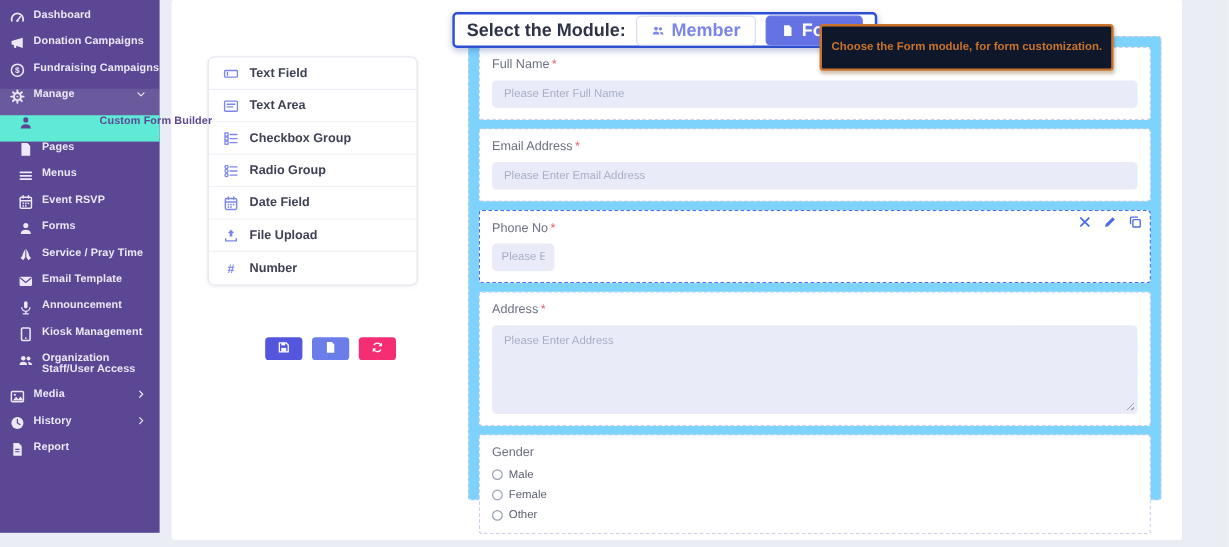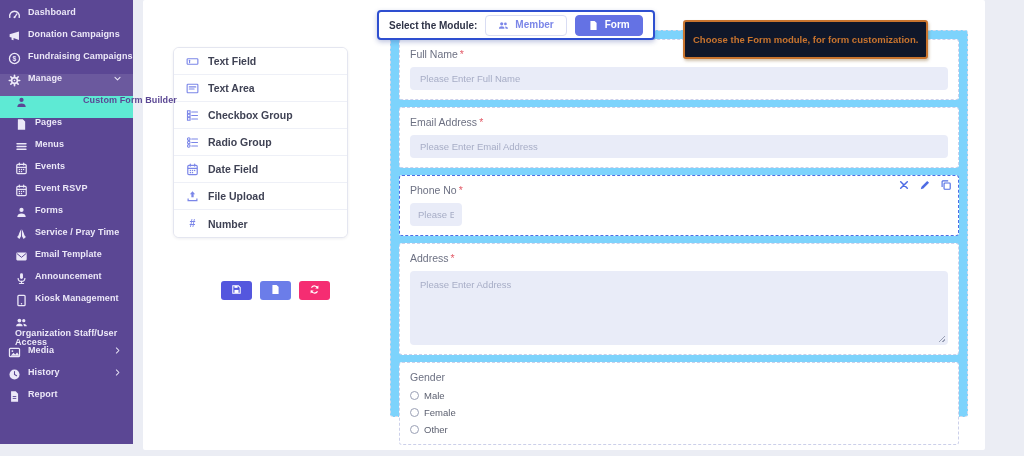--- a/index.html
+++ b/index.html
@@ -13,21 +13,21 @@
   .sidebar {
     position:absolute; left:0; top:0; width:133px; height:444px;
     background:#5b4794; padding-top:8px; z-index:5;
   }
   .sb-item {
     display:flex; align-items:flex-start; height:22px;
     padding:0 4px 0 8px; color:#ece8f8;
     font-size:9px; font-weight:bold; letter-spacing:.1px;
     cursor:pointer; white-space:nowrap;
   }
-  .sb-item.tall { height:30px; white-space:normal;flex-direction:column; }
+  .sb-item.tall { height:30px; white-space:normal; }
   .sb-item .icon { width:13px; height:13px; flex:0 0 13px; margin-right:7px; display:inline-flex; }
   .sb-item .icon svg { width:13px; height:13px; }
   .sb-item.sub { padding-left:15px; }
   .sb-item.light { background:rgba(255,255,255,.10); }
   .sb-item.dark { background:#48337a; margin-left:8px; padding-left:7px; }
   .sb-item.active { background:#5eead4; color:#5b4794;gap:48px; }
   .sb-label { line-height:1.05; }
   .sb-item .chev { margin-left:auto; width:9px; height:9px; flex:0 0 9px; }
   .sb-item .chev svg { width:9px; height:9px; }
   
@@ -36,24 +36,24 @@
     position:absolute; left:10px; top:0; width:842px; height:450px;
     background:#ffffff; border-radius:2px;
   }
   
   .module-bar {
     position:absolute; left:244px; top:10px; height:30px; z-index:3;
     display:flex; align-items:center; gap:8px;
     background:#fff; border:2px solid #2e4fd0; border-radius:4px;
     padding:0 10px; box-shadow:0 2px 5px rgba(40,60,150,.30);
   }
-  .module-label { font-size:10px; font-weight:bold; color:#2f3347; }
+  .module-label { font-size:15px; font-weight:bold; color:#2f3347; }
   .mbtn {
     display:inline-flex; align-items:center; gap:6px;
-    font-size:10px; font-weight:bold; border-radius:4px;
+    font-size:15px; font-weight:bold; border-radius:4px;
     padding:4px 12px; cursor:pointer; line-height:1;
   }
   .mbtn.outline { border:1px solid #d9ddf3; color:#7b86e8; background:#fff; }
   .mbtn.filled  { border:1px solid #6472e4; background:#6472e4; color:#fff; }
   .mbtn .icon { display:inline-flex; }
   .mbtn .icon svg { width:11px; height:11px; }
   
   .hint {
     position:absolute; left:550px; top:20px; z-index:3;
     border:2px solid #c8742e; border-radius:3px;
@@ -195,37 +195,20 @@
     </div>
     <div class="sb-item sub">
       <span class="icon">
         <svg viewBox="0 0 16 16">
           <g stroke="currentColor" stroke-width="1.8" stroke-linecap="round">
             <path d="M2.5 4.5h11M2.5 8h11M2.5 11.5h11"></path>
           </g>
         </svg>
       </span>
       <span class="sb-label">Menus</span>
-    </div>
-    <div class="sb-item sub">
-      <span class="icon">
-        <svg viewBox="0 0 16 16">
-          <rect x="2.2" y="3" width="11.6" height="11.2" rx="1.4" fill="none" stroke="currentColor" stroke-width="1.5"></rect>
-          <path d="M2.2 6.6h11.6" stroke="currentColor" stroke-width="1.5"></path>
-          <path d="M5.3 1.4v2.4M10.7 1.4v2.4" stroke="currentColor" stroke-width="1.5" stroke-linecap="round"></path>
-          <g fill="currentColor">
-            <rect x="4.6" y="8.4" width="1.6" height="1.6"></rect>
-            <rect x="7.2" y="8.4" width="1.6" height="1.6"></rect>
-            <rect x="9.8" y="8.4" width="1.6" height="1.6"></rect>
-            <rect x="4.6" y="11" width="1.6" height="1.6"></rect>
-            <rect x="7.2" y="11" width="1.6" height="1.6"></rect>
-          </g>
-        </svg>
-      </span>
-      <span class="sb-label">Events</span>
     </div>
     <div class="sb-item sub">
       <span class="icon">
         <svg viewBox="0 0 16 16">
           <rect x="2.2" y="3" width="11.6" height="11.2" rx="1.4" fill="none" stroke="currentColor" stroke-width="1.5"></rect>
           <path d="M2.2 6.6h11.6" stroke="currentColor" stroke-width="1.5"></path>
           <path d="M5.3 1.4v2.4M10.7 1.4v2.4" stroke="currentColor" stroke-width="1.5" stroke-linecap="round"></path>
           <g fill="currentColor">
             <rect x="4.6" y="8.4" width="1.6" height="1.6"></rect>
             <rect x="7.2" y="8.4" width="1.6" height="1.6"></rect>

